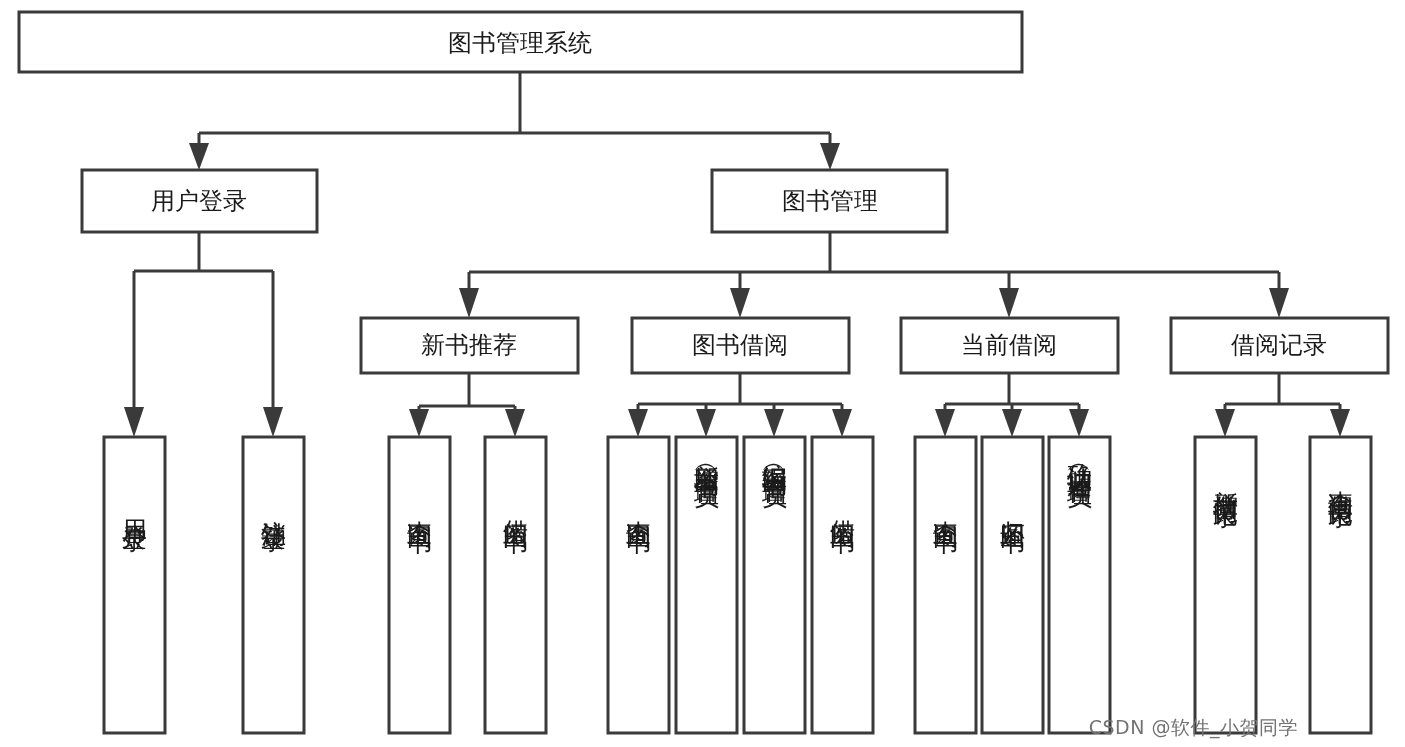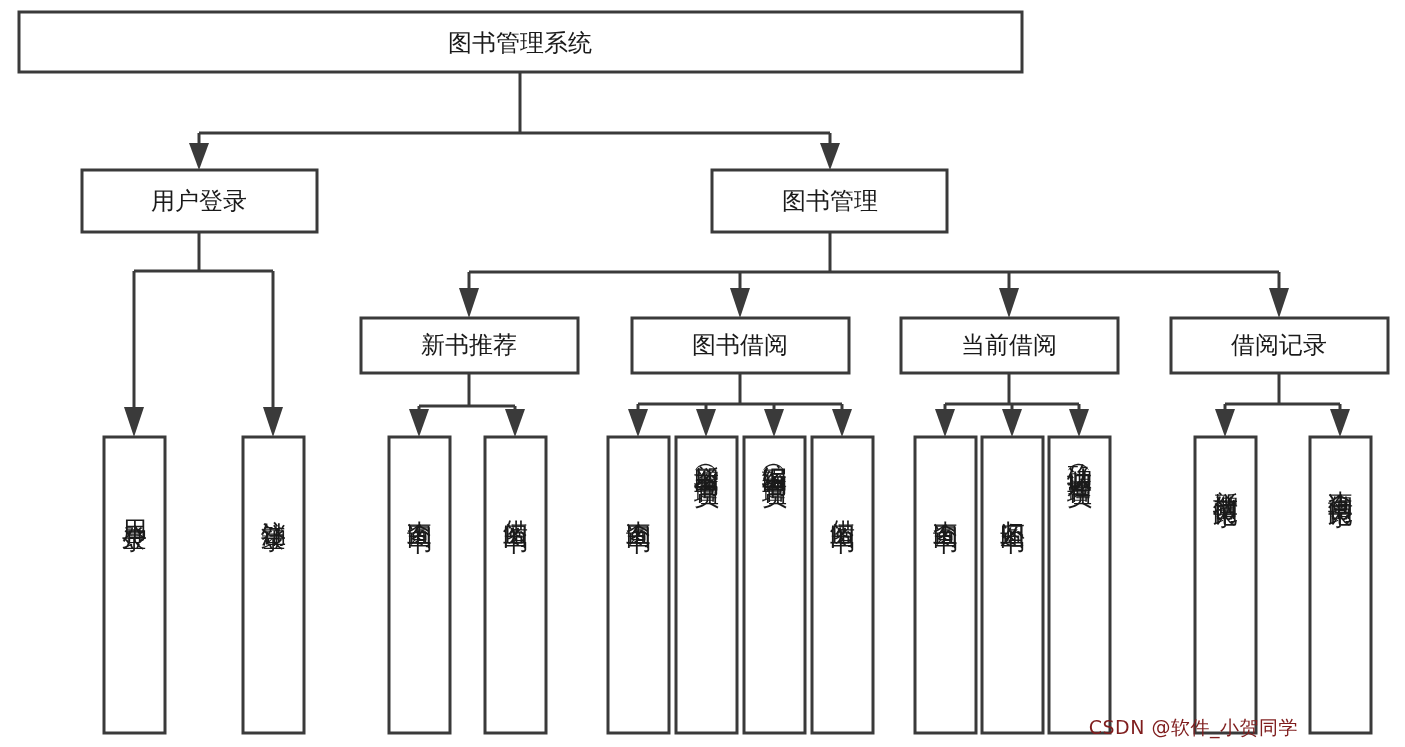--- a/index.html
+++ b/index.html
@@ -64,21 +64,21 @@
     color: #1a1a1a;
     letter-spacing: 3px;
     white-space: nowrap;
   }
   .watermark {
     position: absolute;
     right: 8px;
     bottom: 6px;
     font-family: "DejaVu Sans", "Liberation Sans", sans-serif;
     font-size: 19px;
-    color: #7f1d1d;
+    color: #737373;
     letter-spacing: 0.5px;
     user-select: none;
   }
 </style>
 </head>
 <body>
 
 <div id="diagram-root">
 
   <svg class="flow" viewBox="0 0 1405 747">

